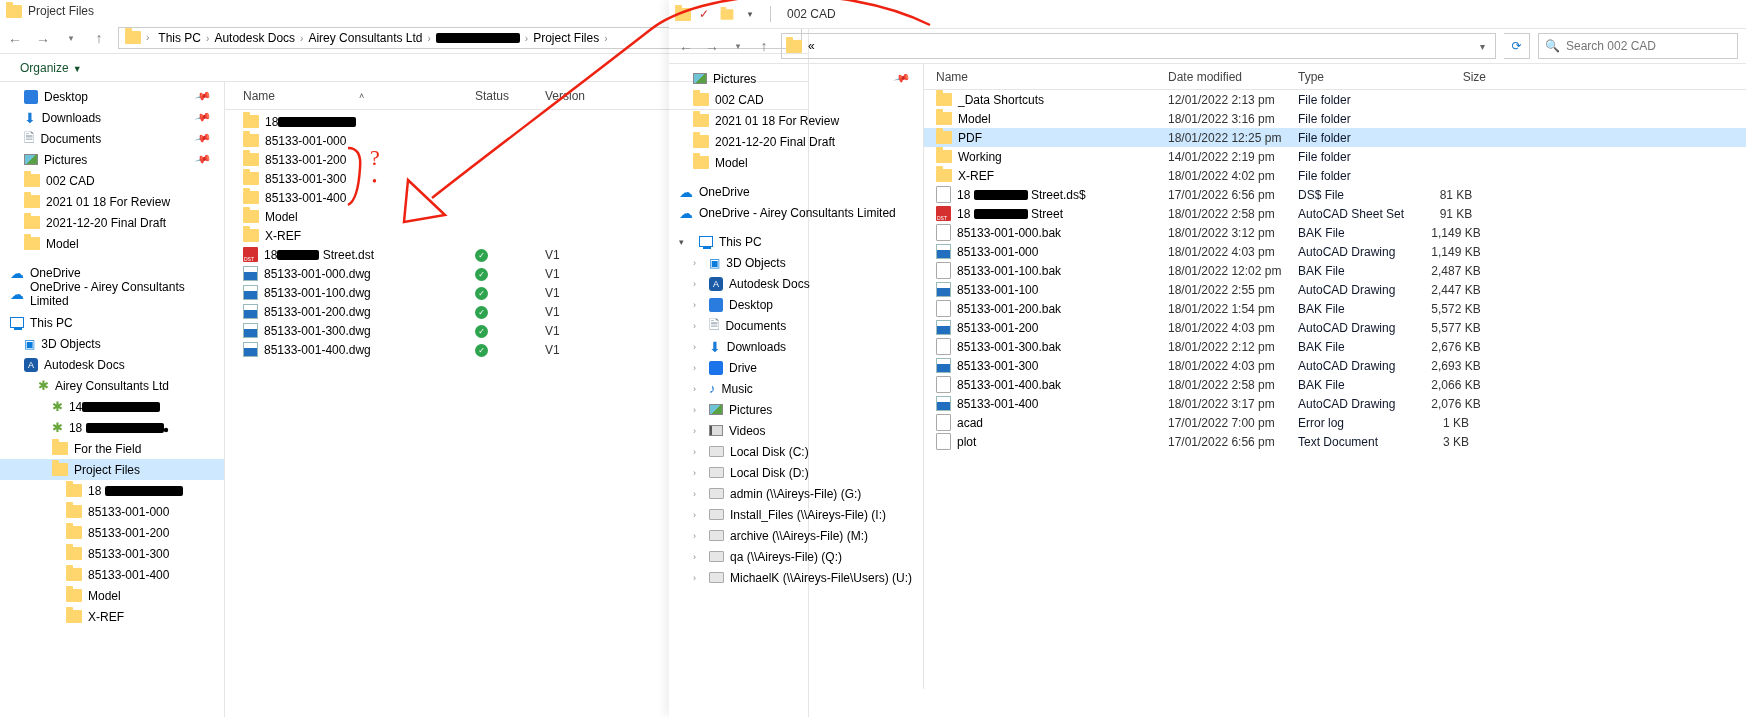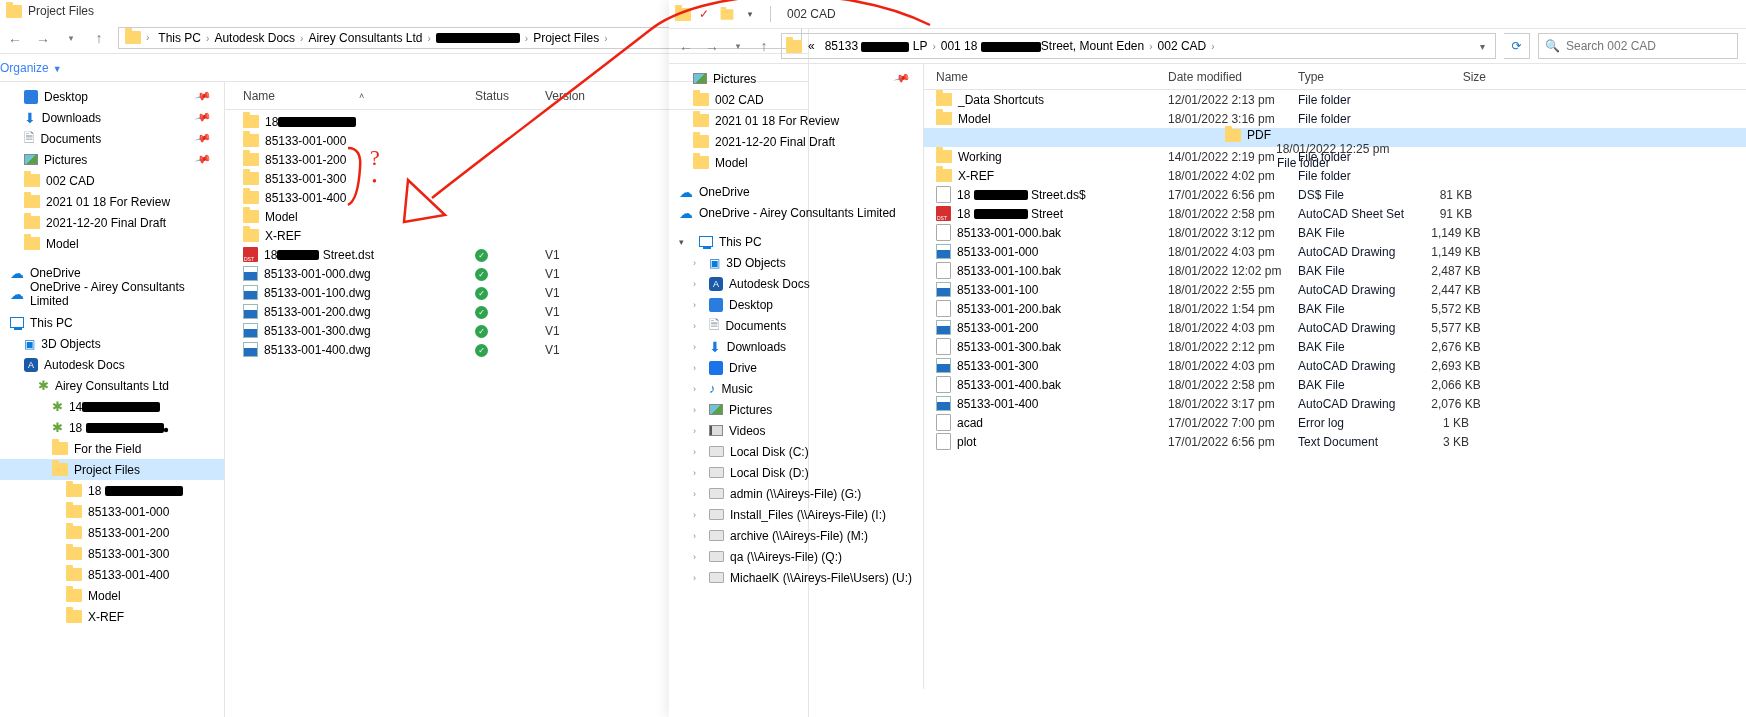--- a/index.html
+++ b/index.html
@@ -17,21 +17,21 @@
   .left-window { position:absolute; left:0; top:0; width:809px; height:717px; border-right:1px solid #e5e5e5;}
   .lw-titlebar { height:22px; display:flex; align-items:center; padding-left:6px; gap:6px; font-size:12px; color:#333;}
   .folder-glyph { width:16px; height:13px; background:#ffd66e; border-radius:1px; position:relative; display:inline-block;}
   .folder-glyph::before { content:""; position:absolute; top:-3px; left:0; width:7px; height:3px; background:#ffd66e; border-radius:1px 1px 0 0;}
   .lw-nav { height:32px; display:flex; align-items:center; gap:10px; padding:0 6px; border-bottom:1px solid #e5e5e5;}
   .nav-arrow { width:18px; text-align:center; color:#777; font-size:14px; cursor:default;}
   .addr-bar { flex:1; display:flex; align-items:center; gap:4px; padding:3px 6px; border:1px solid #ccc; background:#fff; font-size:12px;}
   .crumb { padding:2px 4px; cursor:pointer;}
   .crumb-sep { color:#888; font-size:10px; padding:0 1px;}
   .redact { display:inline-block; background:#000; height:10px; border-radius:2px; vertical-align:middle;}
-  .cmdbar { height:28px; border-bottom:1px solid #e5e5e5; display:flex; align-items:center; padding:0 0; font-size:12px; color:#3b82f6;}
+  .cmdbar { height:28px; border-bottom:1px solid #e5e5e5; display:flex; align-items:center; padding:0 20px; font-size:12px; color:#14532d;}
   .cmdbar .caret { font-size:9px; margin-left:4px;}
   .lw-body { display:flex; height:calc(717px - 22px - 32px - 28px);}
   .lw-tree { width:225px; overflow-y:auto; border-right:1px solid #e5e5e5; padding-top:4px;}
   .tree-row { display:flex; align-items:center; gap:6px; height:21px; padding-left:10px; cursor:pointer;}
   .tree-row.sel { background:#cde8ff;}
   .tree-spacer-small { height:8px;}
   .pin { margin-left:auto; margin-right:14px; color:#888; font-size:11px; transform:rotate(30deg);}
   .i1 { padding-left:10px;} .i2{padding-left:24px;} .i3{padding-left:38px;} .i4{padding-left:52px;} .i5{padding-left:66px;}
   .lw-list { flex:1; display:flex; flex-direction:column;}
   .lw-head { height:28px; display:flex; align-items:center; border-bottom:1px solid #e5e5e5; font-size:12px; color:#444; padding-left:18px;}
@@ -79,21 +79,21 @@
   .addr-refresh { width:26px; height:26px; display:inline-flex; align-items:center; justify-content:center; color:#1979ca; border:1px solid #ccc; border-left:none;}
   .search-box { width:200px; height:26px; border:1px solid #ccc; display:flex; align-items:center; padding:0 6px; color:#777; gap:6px;}
   .search-box input { border:none; outline:none; font-size:12px; width:100%;}
   .rw-body { display:flex; height:calc(717px - 28px - 28px - 36px);}
   .rw-tree { width:255px; border-right:1px solid #e5e5e5; overflow-y:auto; padding-top:4px;}
   .rw-list { flex:1; display:flex; flex-direction:column;}
   .rw-head { height:26px; display:flex; align-items:center; border-bottom:1px solid #e5e5e5; font-size:12px; color:#444; padding-left:12px;}
   .rw-head .h-name{ width:232px;} .rw-head .h-date{ width:130px;} .rw-head .h-type{ width:128px;} .rw-head .h-size{ width:60px; text-align:right;}
   .rw-rows{ }
   .rw-row { display:flex; align-items:center; height:19px; padding-left:12px; font-size:12px; cursor:pointer;}
-  .rw-row.sel{ background:#cde8ff;flex-direction:column;}
+  .rw-row.sel{ background:#cde8ff;}
   .rw-row .r-name{ width:232px; display:flex; align-items:center; gap:6px;}
   .rw-row .r-date{ width:130px; color:#333;}
   .rw-row .r-type{ width:128px; color:#0f172a;}
   .rw-row .r-size{ width:60px; text-align:center; color:#333;}
   
   .anno { position:absolute; pointer-events:none; }
   .anno svg { overflow:visible; }
 </style>
 </head>
 <body>
@@ -360,21 +360,20 @@
   </div>
   <div class="rw-nav">
     <span class="nav-arrow">←</span>
     <span class="nav-arrow">→</span>
     <span class="nav-arrow" style="font-size:9px">▾</span>
     <span class="nav-arrow">↑</span>
     <div class="addr-wrap">
       <div class="addr-inner">
         <span class="folder-glyph"></span>
         <span class="crumb">«</span>
-        <span id="rbc"><span class="crumb">85133 <span class="redact" style="width:48px"></span> LP</span><span class="crumb-sep">›</span><span class="crumb">001  18 <span class="redact" style="width:60px"></span>Street, Mount Eden</span><span class="crumb-sep">›</span><span class="crumb">002 CAD</span><span class="crumb-sep">›</span></span>
       </div>
       <span class="addr-dd">▾</span>
     </div>
     <span class="addr-refresh">⟳</span>
     <div class="search-box">
       <span>🔍</span>
       <input placeholder="Search 002 CAD" style="">
     </div>
   </div>
   <div class="rw-body">

